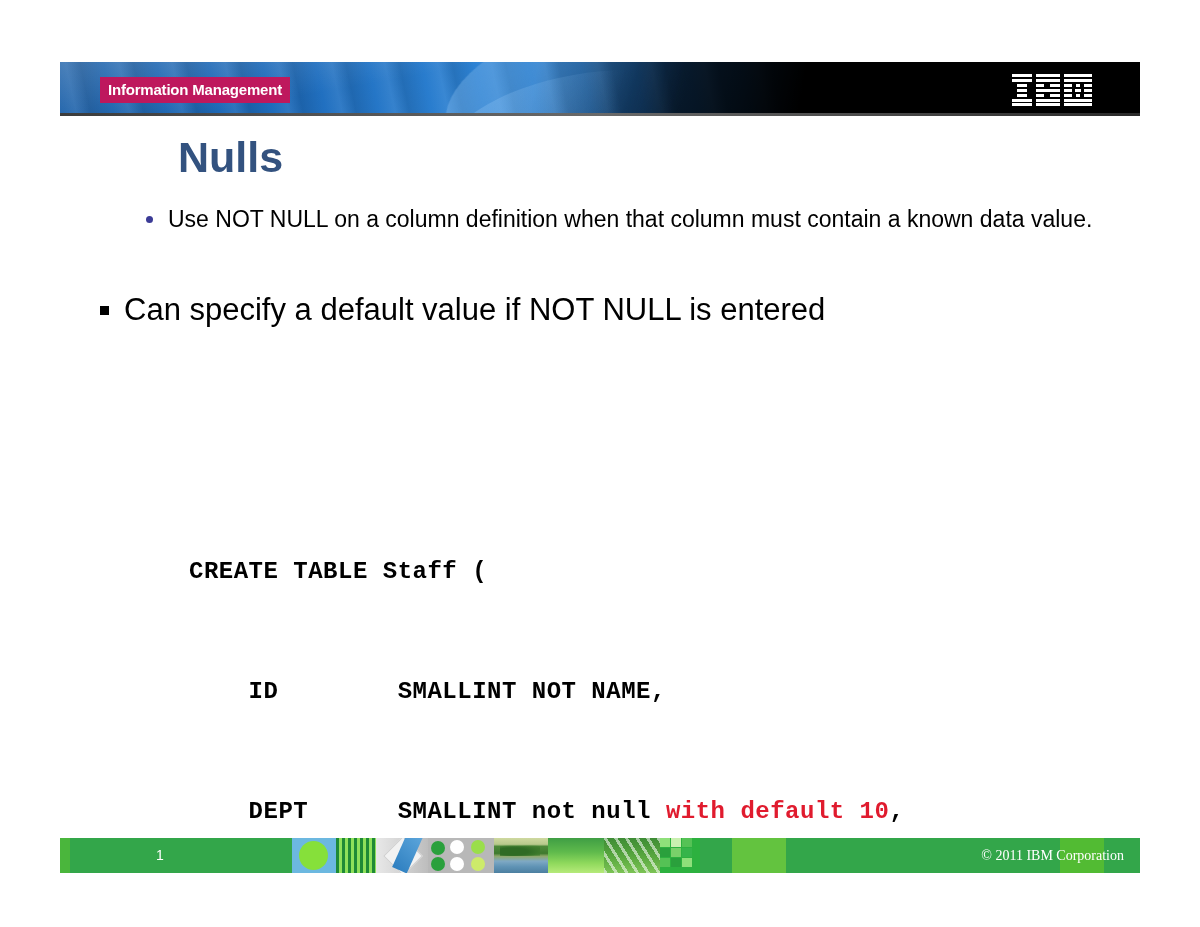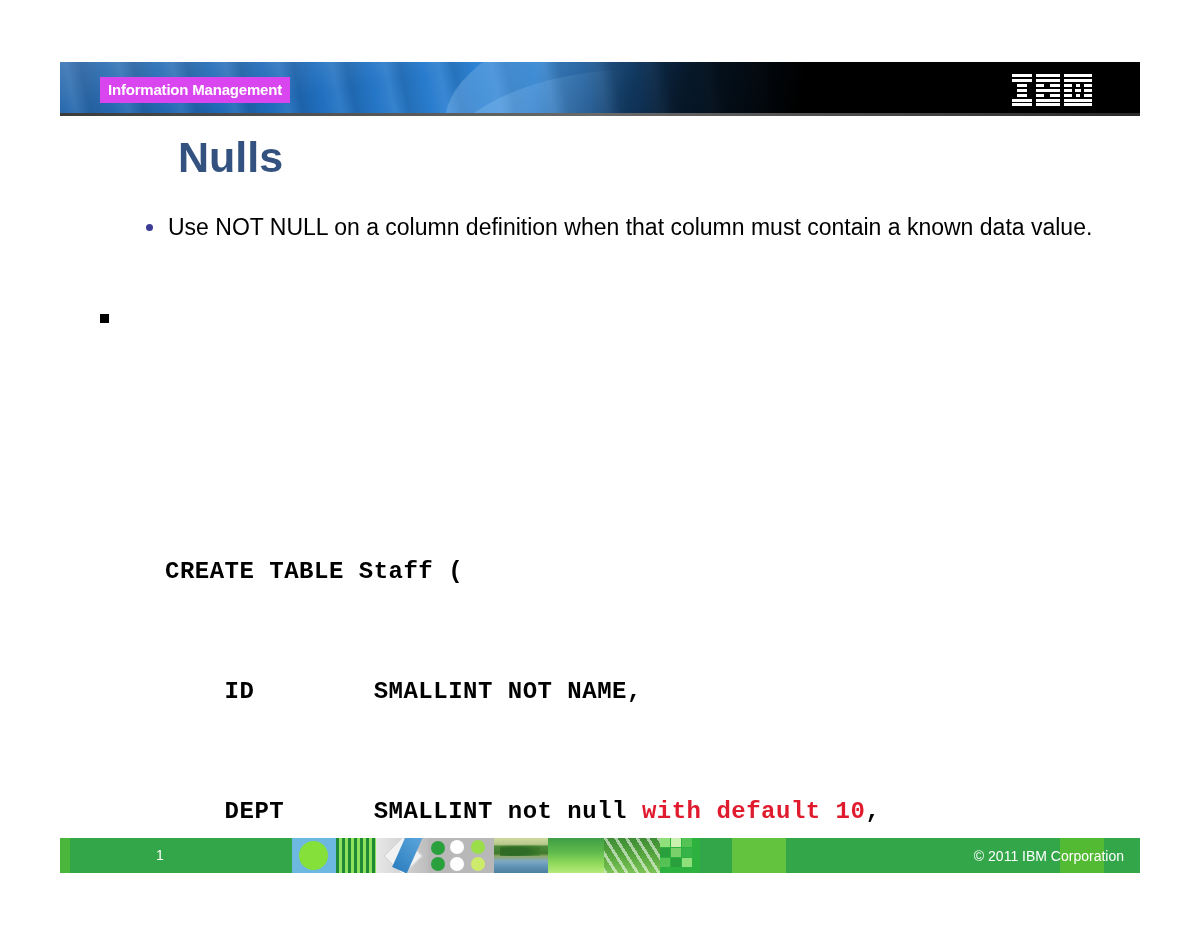--- a/index.html
+++ b/index.html
@@ -59,21 +59,21 @@
     width: 280px;
     height: 120px;
     border-radius: 50%;
     background: linear-gradient(115deg, rgba(150,200,245,0.40), rgba(0,0,0,0) 58%);
     transform: rotate(-10deg);
   }
   .im-badge {
     position: absolute;
     left: 40px;
     top: 15px;
-    background: #d946ef;
+    background: #be185d;
     color: #ffffff;
     font-size: 15px;
     font-weight: bold;
     line-height: 1;
     padding: 5px 8px 6px 8px;
     letter-spacing: -0.2px;
     white-space: nowrap;
     font-family: "Liberation Sans", sans-serif;
   }
   .ibm-logo {
@@ -130,21 +130,21 @@
     background: #000000;
   }
 
   .bullet-l2 {
     position: relative;
     padding-left: 30px;
     margin-left: 42px;
     font-size: 23px;
     color: #000000;
     line-height: 1.28;
-    margin-top: 8px;
+    margin-top: 0;
     font-family: "Liberation Sans", sans-serif;
   }
   .bullet-l2 .marker-dot {
     position: absolute;
     left: 8px;
     top: 11px;
     width: 7px;
     height: 7px;
     border-radius: 50%;
     background: #3b3b96;
@@ -158,21 +158,21 @@
     left: 165px;
     top: 472px;
     font-family: "Liberation Mono", "DejaVu Sans Mono", monospace;
     font-size: 24px;
     font-weight: bold;
     color: #000000;
     line-height: 40px;
     white-space: pre;
     letter-spacing: 0.5px;
   }
-  .code-line { white-space: pre; }
+  .code-line { white-space: pre; margin-left: 24px; }
   .code-red { color: #e01b2e; }
 
   
   .footer-bar {
     position: absolute;
     left: 60px;
     top: 838px;
     width: 1080px;
     height: 35px;
     background: #33a64a;
@@ -185,21 +185,21 @@
     color: #ffffff;
     font-size: 14px;
     font-family: "Liberation Sans", sans-serif;
   }
   .footer-copyright {
     position: absolute;
     right: 16px;
     top: 10px;
     color: #ffffff;
     font-size: 14px;
-    font-family: Liberation Sans, sans-serif;
+    font-family: Liberation Serif, serif;
     white-space: nowrap;
   }
   .footer-strip {
     position: absolute;
     left: 232px;
     top: 0;
     height: 35px;
     display: flex;
   }
   .tile { height: 35px; position: relative; overflow: hidden; }
@@ -382,20 +382,21 @@
 
   <div class="bullet-l2">
     <span class="marker-dot"></span>
     <span>Use NOT NULL on a column definition when that column must contain a known data value.</span>
   </div>
 
   <div class="gap-block"></div>
 
   <div class="bullet-l1">
     <span class="marker"></span>
+    <span>Can specify a default value if NOT NULL is entered</span>
   </div>
 
 </div>
 
 <div class="code-block">
   <div class="code-line"><span>CREATE TABLE Staff (</span><span class="code-red"></span><span></span></div>
   <div class="code-line"><span>    ID        SMALLINT NOT NAME,</span><span class="code-red"></span><span></span></div>
   <div class="code-line"><span>    DEPT      SMALLINT not null </span><span class="code-red">with default 10</span><span>,</span></div>
   
   

